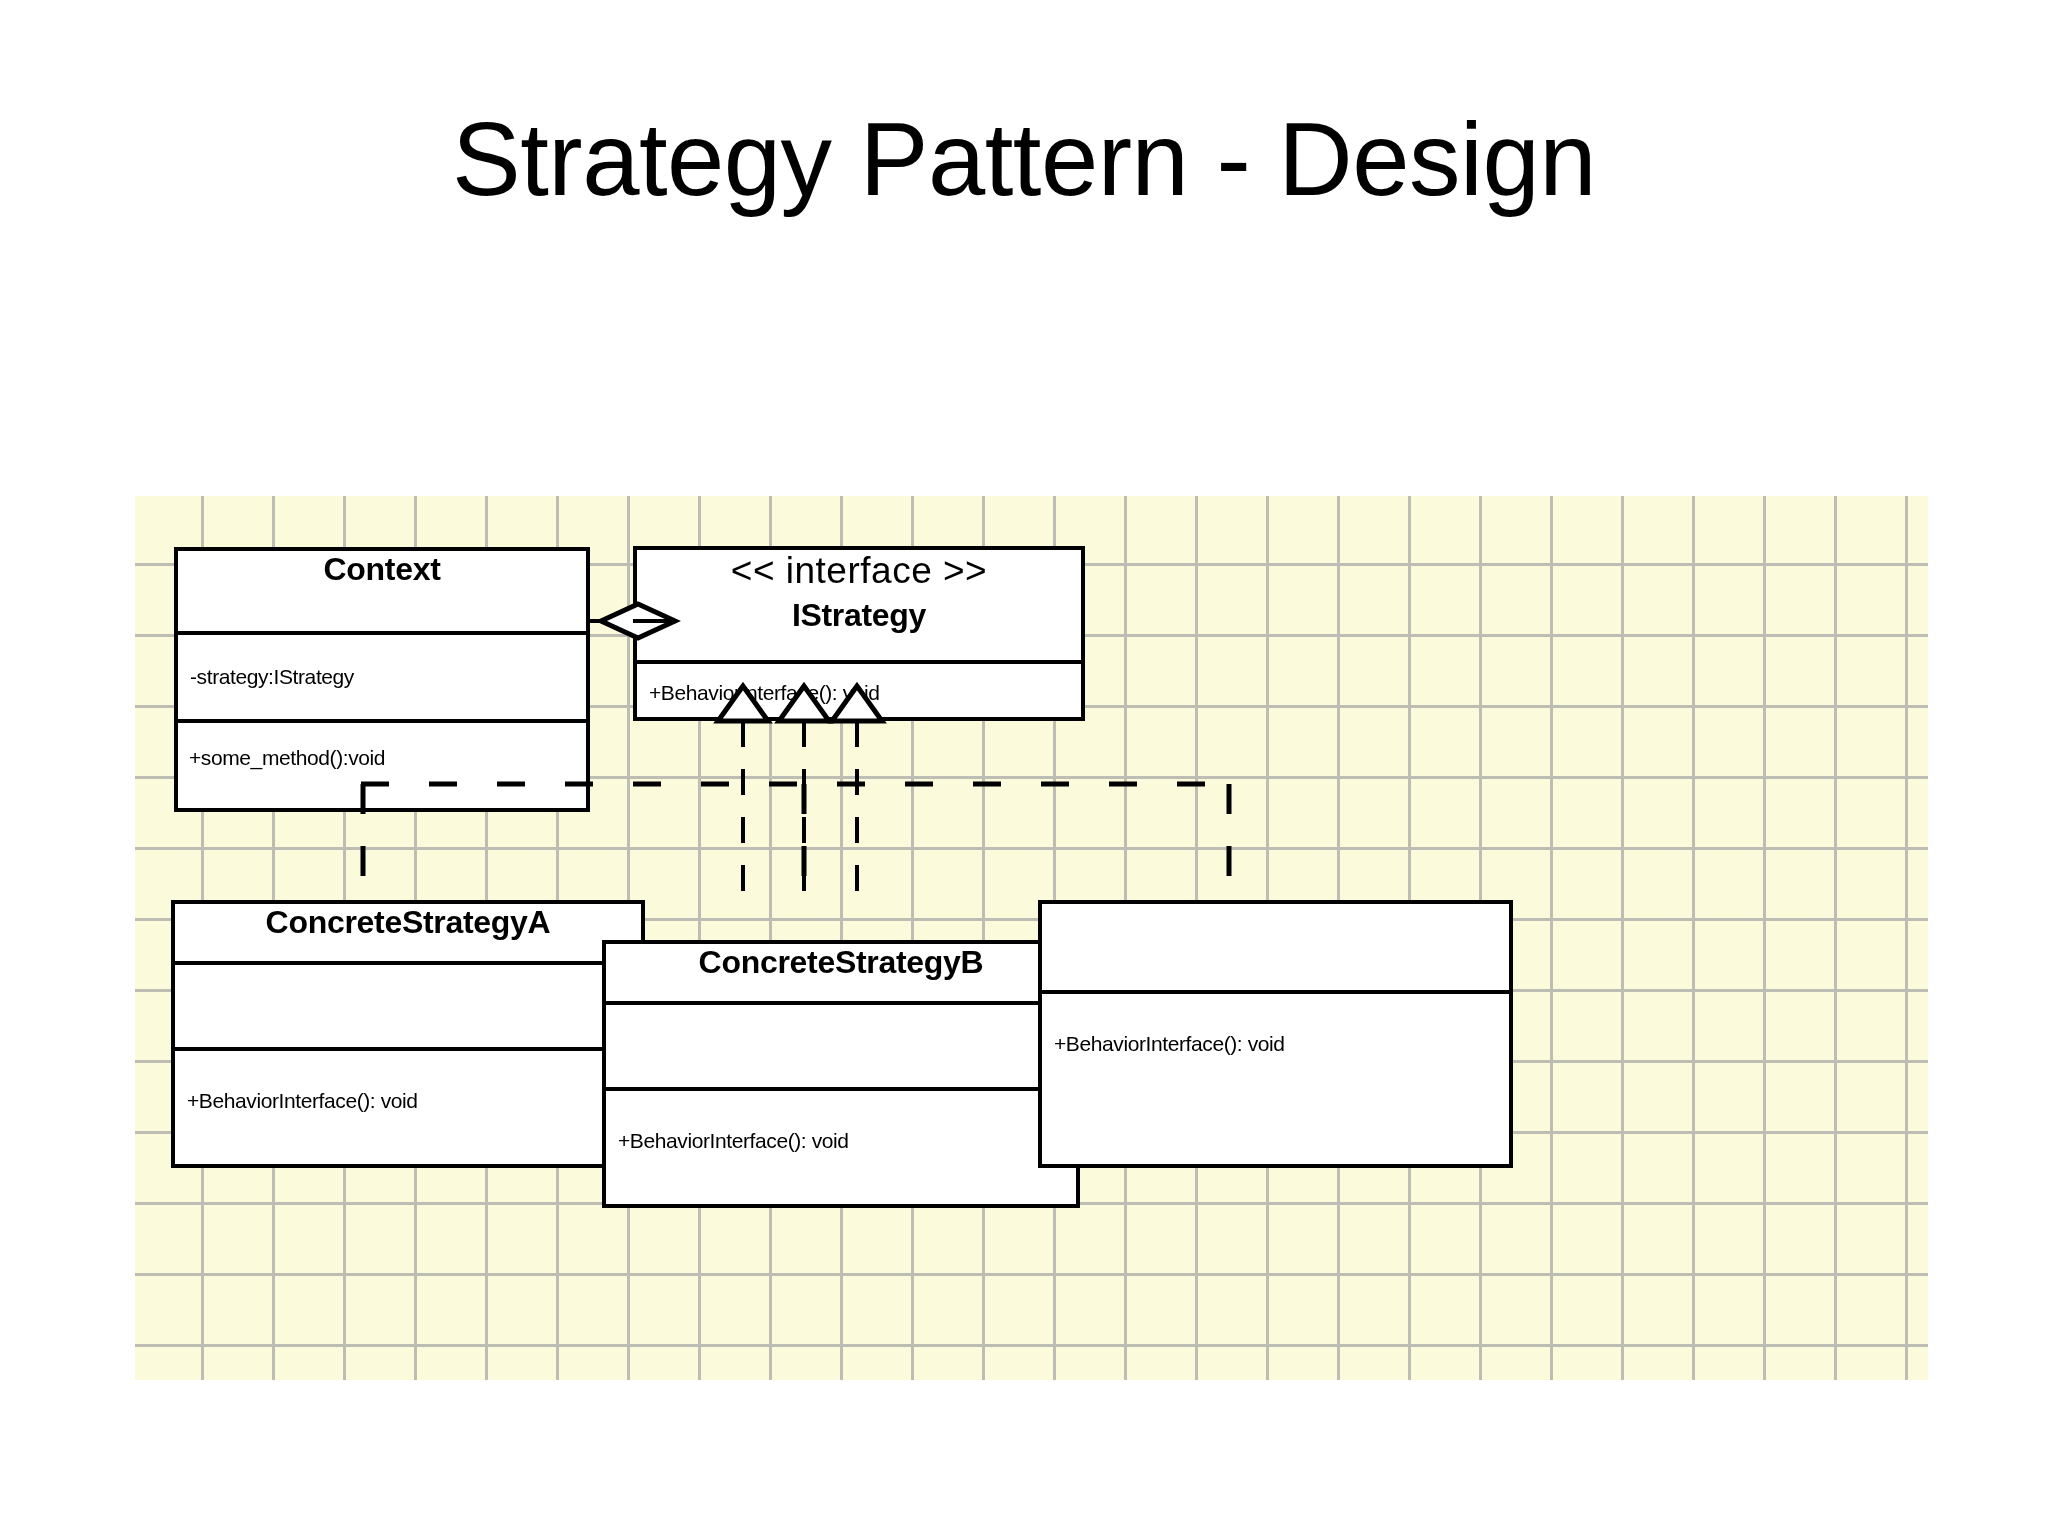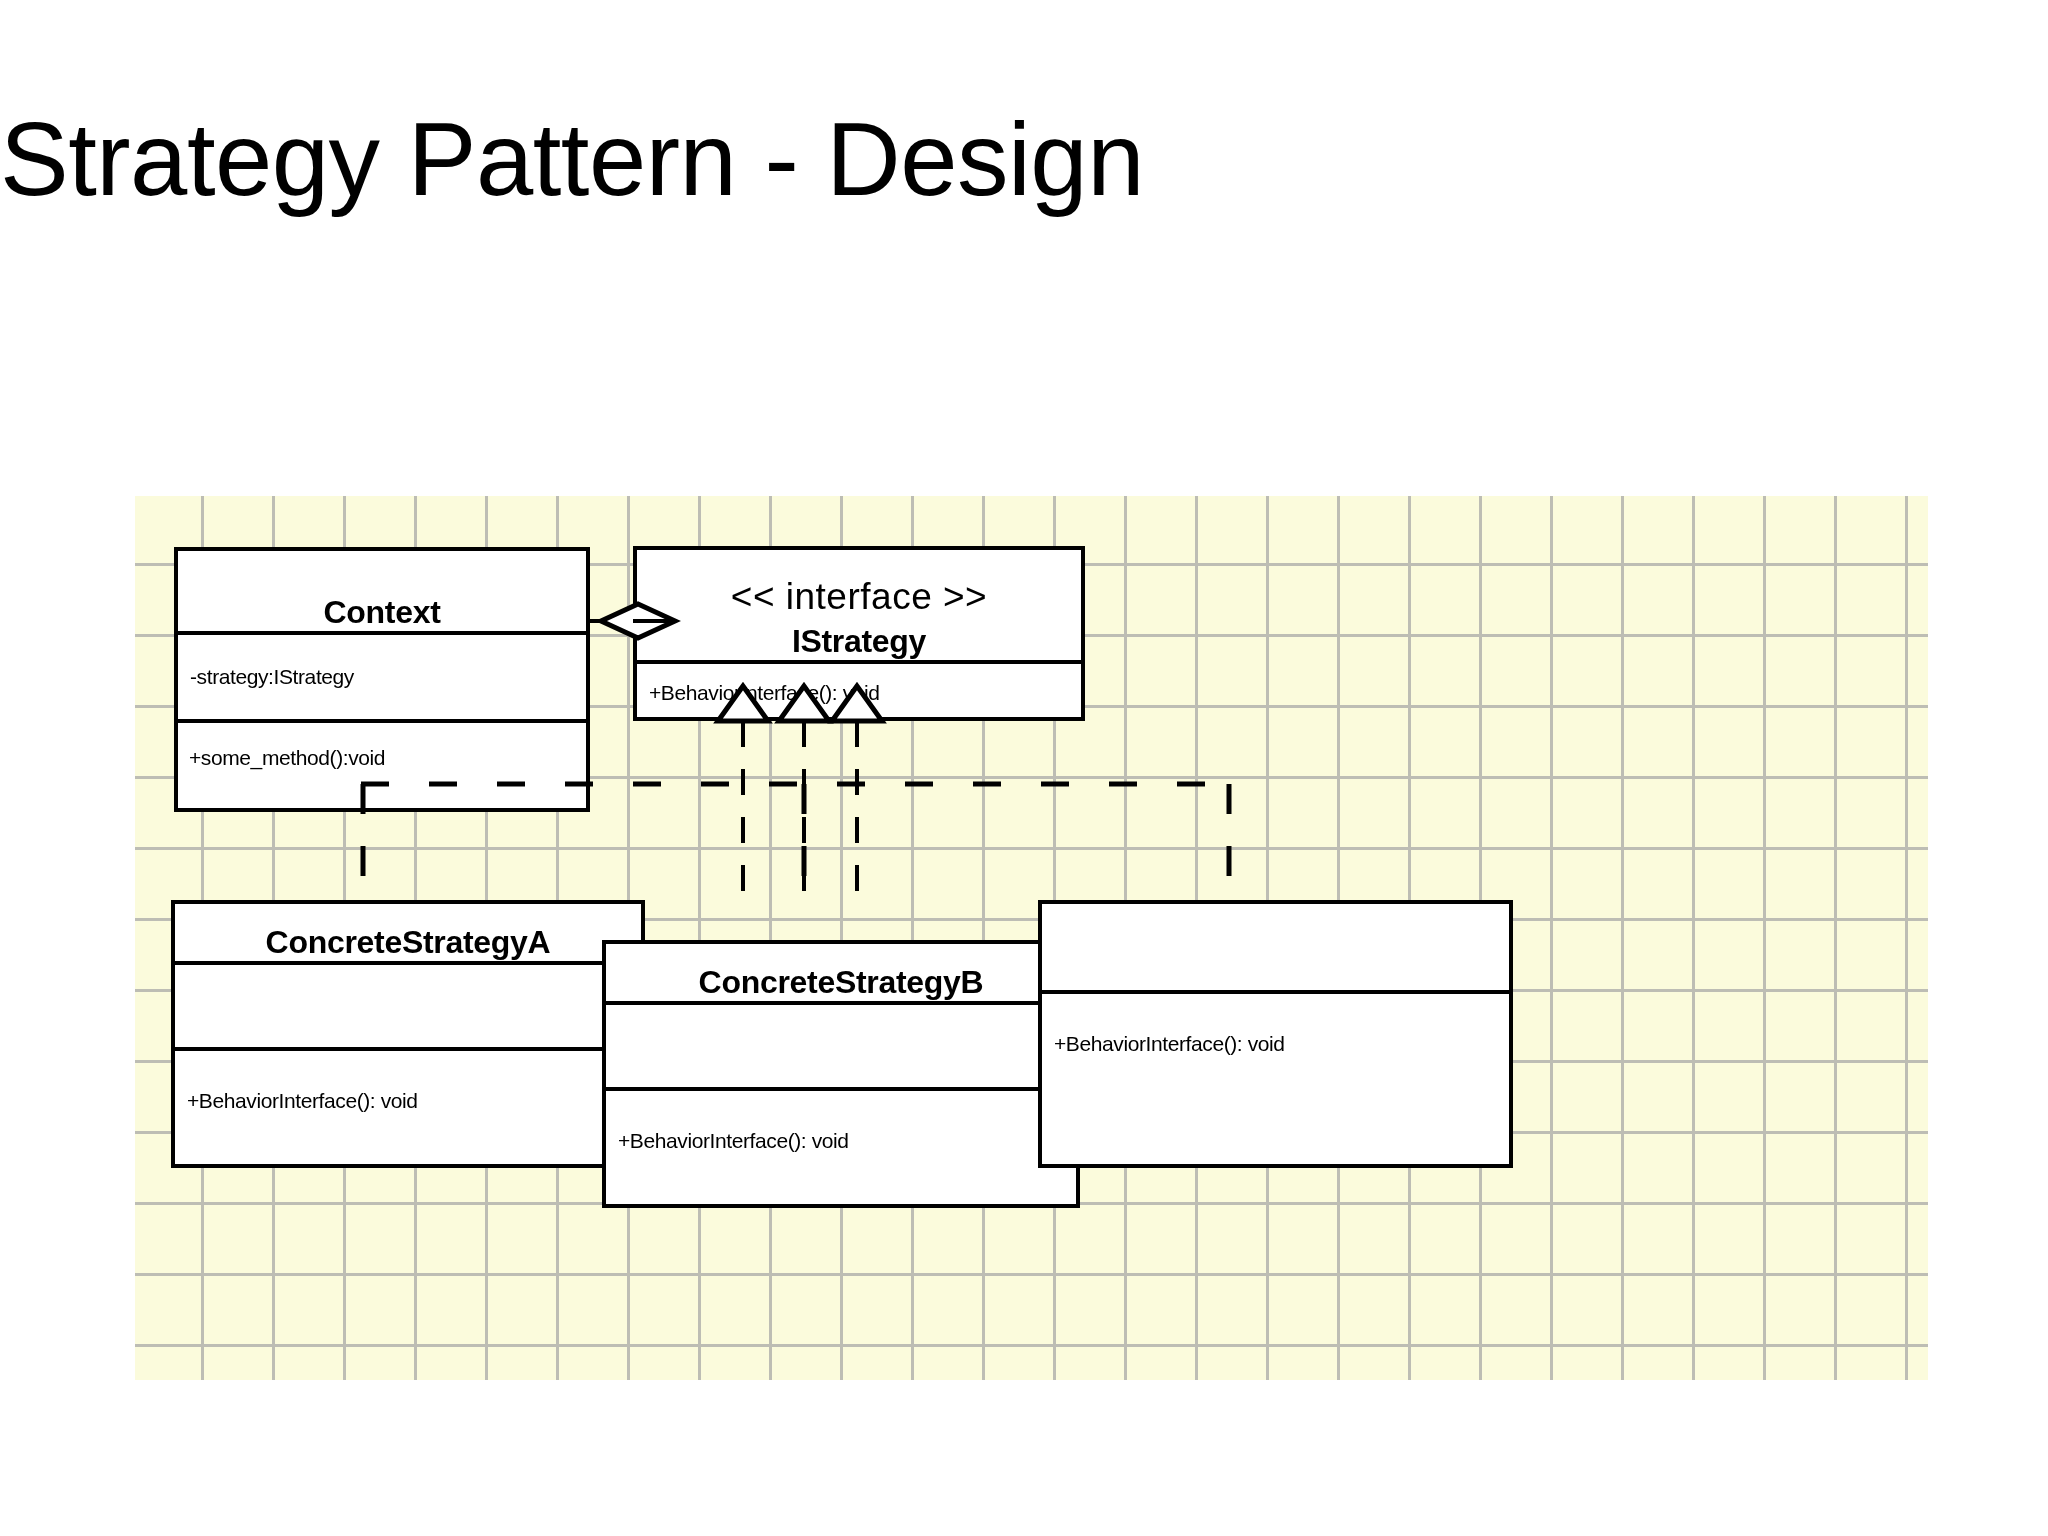--- a/index.html
+++ b/index.html
@@ -14,21 +14,21 @@
     overflow: hidden;
     position: relative;
   }
 
   
   #slide-title {
     position: absolute;
     left: 0;
     top: 106px;
     width: 2048px;
-    text-align: left;
+    text-align: center;
     font-size: 103px;
     font-weight: 400;
     color: #000000;
     letter-spacing: -0.5px;
     line-height: 1.05;
     white-space: nowrap;
   }
 
   
   #diagram-canvas {
@@ -56,21 +56,21 @@
   .uml-compartment {
     box-sizing: border-box;
     width: 100%;
     display: flex;
     align-items: center;
   }
   .uml-compartment + .uml-compartment {
     border-top: 4px solid #000000;
   }
   .cmp-title {
-    justify-content: flex-end;
+    justify-content: flex-start;
     flex-direction: column;
   }
   .cmp-body {
     justify-content: flex-start;
     padding-left: 12px;
   }
   .class-name {
     font-size: 32px;
     font-weight: bold;
     color: #000000;

